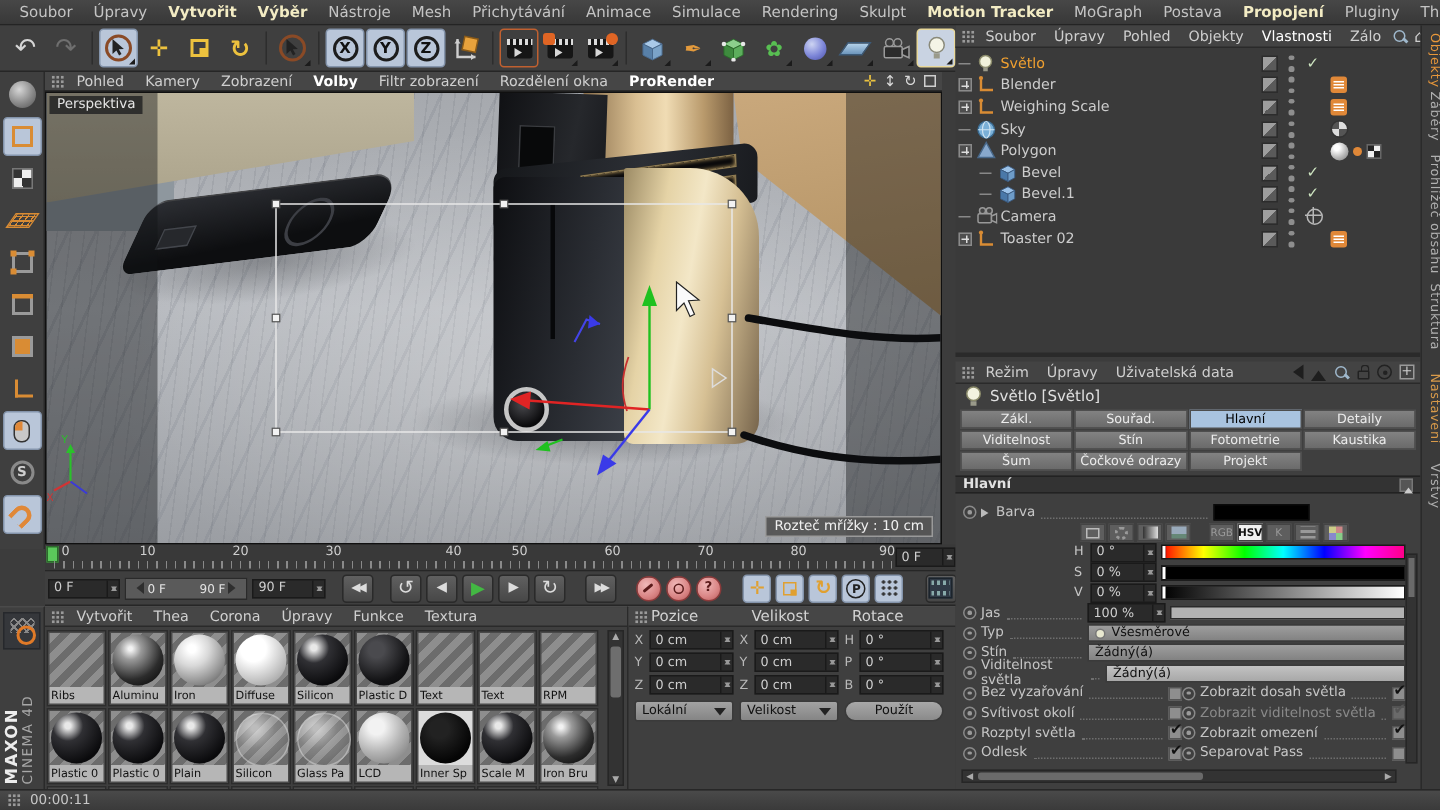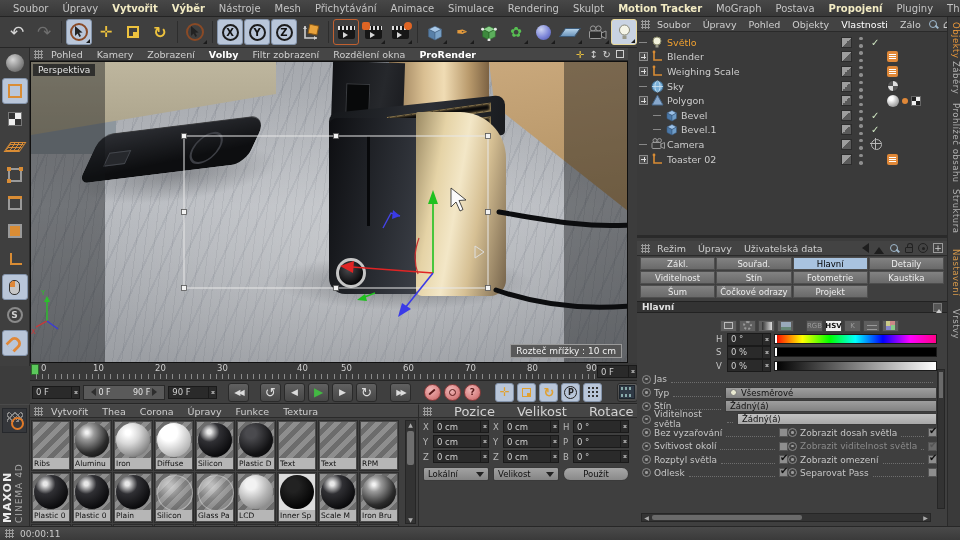--- a/index.html
+++ b/index.html
@@ -165,21 +165,21 @@
 .mname{position:absolute;left:1px;bottom:1px;width:36px;height:11px;background:#b6b6b6;color:#111;font-size:7.5px;line-height:11px;padding:0 1px;white-space:nowrap;overflow:hidden;}
 #matsb{position:absolute;right:2px;top:15px;width:11px;height:104px;background:#333;border:1px solid #262626;}
 #matsb .th{position:absolute;left:1px;top:10px;width:7px;height:34px;background:#6e6e6e;border-radius:2px;}
 #matsb .a{position:absolute;left:1px;width:7px;font-size:6px;color:#aaa;text-align:center;}
 .mrow.cut{height:5px;overflow:hidden;}
 .mcell.cut{height:5px;}
 
 
 #coords{position:absolute;left:418px;top:404px;width:219px;height:122px;background:#3f3f3f;border-top:1px solid #4a4a4a;border-left:1px solid #2a2a2a;font-size:9px;}
 #coords .hdr{display:flex;align-items:center;height:13px;background:#464646;border-bottom:1px solid #2a2a2a;gap:2px;padding:0 4px;}
-#coords .hcol{width:66px;font-size:13px;color:#d2d2d2;margin-left:20px;}
+#coords .hcol{width:66px;font-size:10px;color:#d2d2d2;}
 .crow{display:flex;gap:4px;padding:2px 4px 0 4px;}
 .cgrp{display:flex;align-items:center;gap:2px;width:66px;}
 .clbl{width:8px;color:#b8b8b8;font-size:8.5px;}
 .cgrp .fld{flex:1;justify-content:center;}
 #coords .ddrow{display:flex;gap:4px;padding:4px 4px 0 4px;}
 .ddg{height:14px;background:linear-gradient(#a2a2a2,#858585);border:1px solid #3a3a3a;border-radius:2px;color:#101010;font-size:8.5px;display:flex;align-items:center;justify-content:space-between;padding:0 4px;width:66px;}
 .apbtn{height:14px;width:66px;background:linear-gradient(#a8a8a8,#8a8a8a);border:1px solid #3a3a3a;border-radius:7px;color:#101010;font-size:8.5px;display:flex;align-items:center;justify-content:center;}
 
 
 #ompanel{position:absolute;left:637px;top:17px;width:310px;height:221px;background:#3a3a3a;border-bottom:3px solid #2a2a2a;}
@@ -1013,40 +1013,55 @@
     <span class="omi">Uživatelská data</span>
     <span class="right">
       <span class="blkarr-l"></span>
       <span class="blkarr-u"></span>
       <span class="mag"></span>
       <span class="lockic"></span>
       <span class="tgtic"></span>
       <span class="plusbx">+</span>
     </span>
   </div>
+  <div id="attitle">
+    <svg width="12" height="15" viewBox="0 0 12 15">
+        <circle cx="6" cy="5.5" r="4.5" fill="#f2f2e0" stroke="#8a8a6a"></circle>
+        <rect x="4" y="10.5" width="4" height="3" fill="#9a9a8a"></rect>
+      </svg>
+    <span>Světlo [Světlo]</span>
+  </div>
   <div id="attabs">
     <div class="atab">Zákl.</div>
     <div class="atab">Souřad.</div>
     <div class="atab act">Hlavní</div>
     <div class="atab">Detaily</div>
     <div class="atab">Viditelnost</div>
     <div class="atab">Stín</div>
     <div class="atab">Fotometrie</div>
     <div class="atab">Kaustika</div>
     <div class="atab">Šum</div>
     <div class="atab">Čočkové odrazy</div>
     <div class="atab">Projekt</div>
     <div class="atab empty"></div>
   </div>
   <div id="atsection">
     <span>Hlavní</span>
     <span class="sba"></span>
   </div>
   <div id="atrows">
     <div class="arow">
+      <span class="radio"></span>
+      <span class="exparr"></span>
+      <span>Barva</span>
+      <span class="dots"></span>
+      <span class="swatch"></span>
+      <span style="width:64px;"></span>
+    </div>
+    <div class="arow">
       <div class="modebtns">
         <span class="mbtn">
             <span class="scr"></span>
           </span>
         <span class="mbtn">
             <span class="whl"></span>
           </span>
         <span class="mbtn">
             <span class="grd"></span>
           </span>
@@ -1092,20 +1107,27 @@
           <span class="spin"></span>
         </div>
       <div class="cbar val">
           <span class="mk"></span>
         </div>
     </div>
     <div class="arow">
       <span class="radio"></span>
       <span>Jas</span>
       <span class="dots"></span>
+      <div class="ctl">
+        <div class="fld">
+            <span class="fv">100 %</span>
+            <span class="spin"></span>
+          </div>
+        <div class="slider"></div>
+      </div>
     </div>
     <div class="arow">
       <span class="radio"></span>
       <span>Typ</span>
       <span class="dots"></span>
       <div class="ctl">
           <div class="ddfull">
             <span class="bulbm"></span>
             <span>Všesměrové</span>
           </div>

